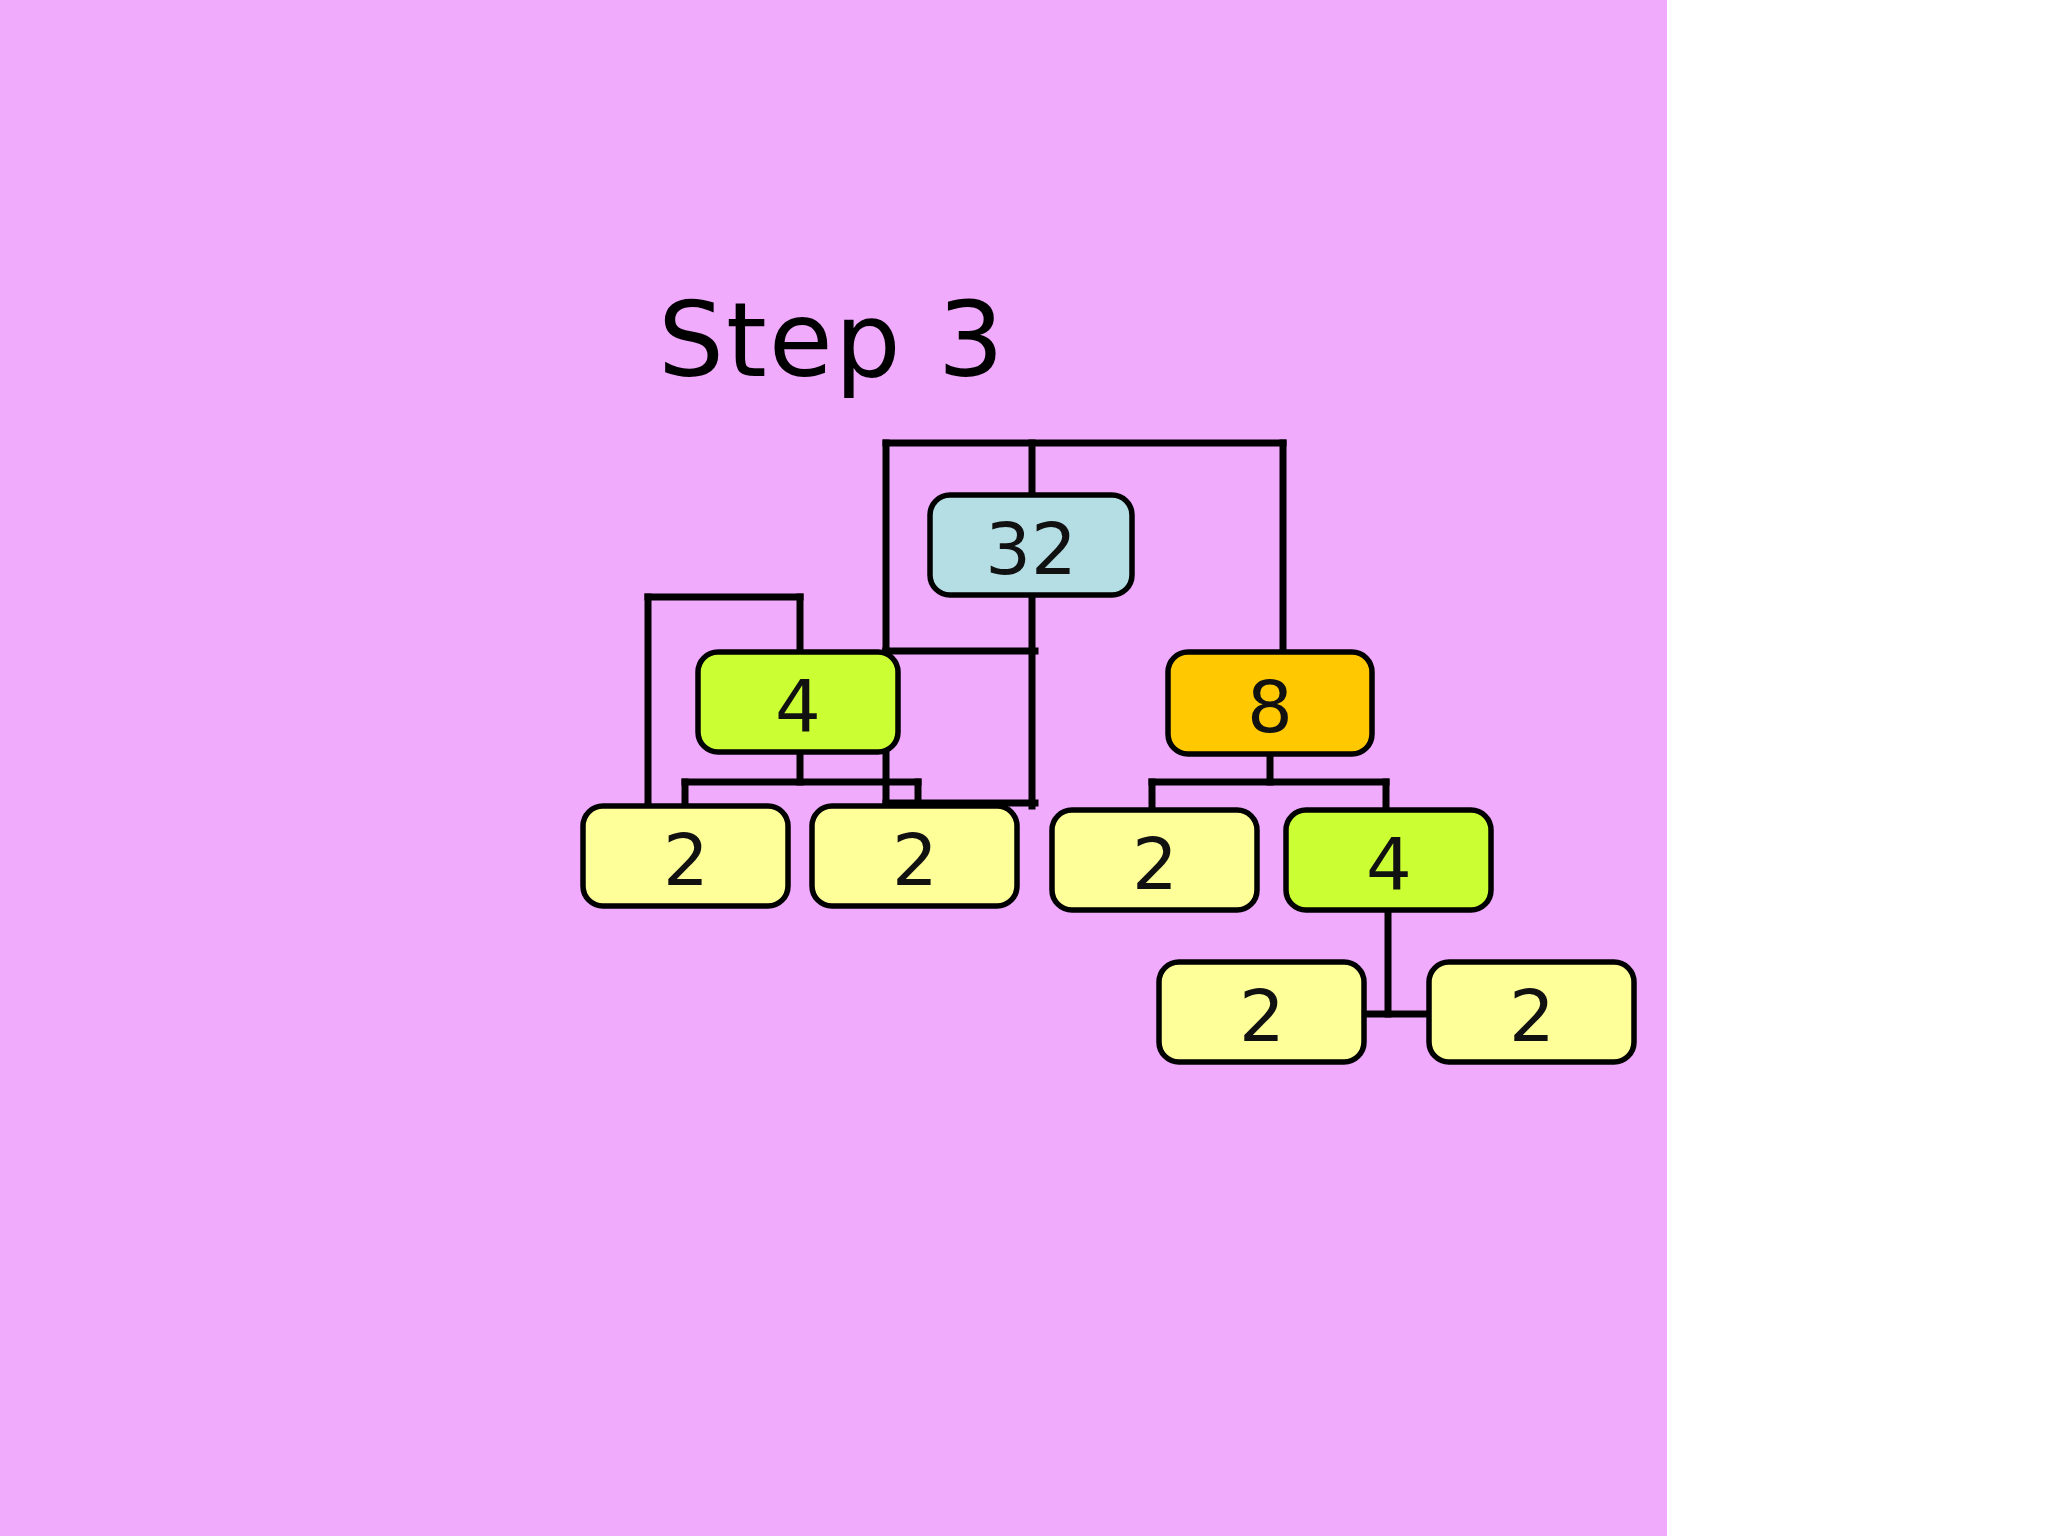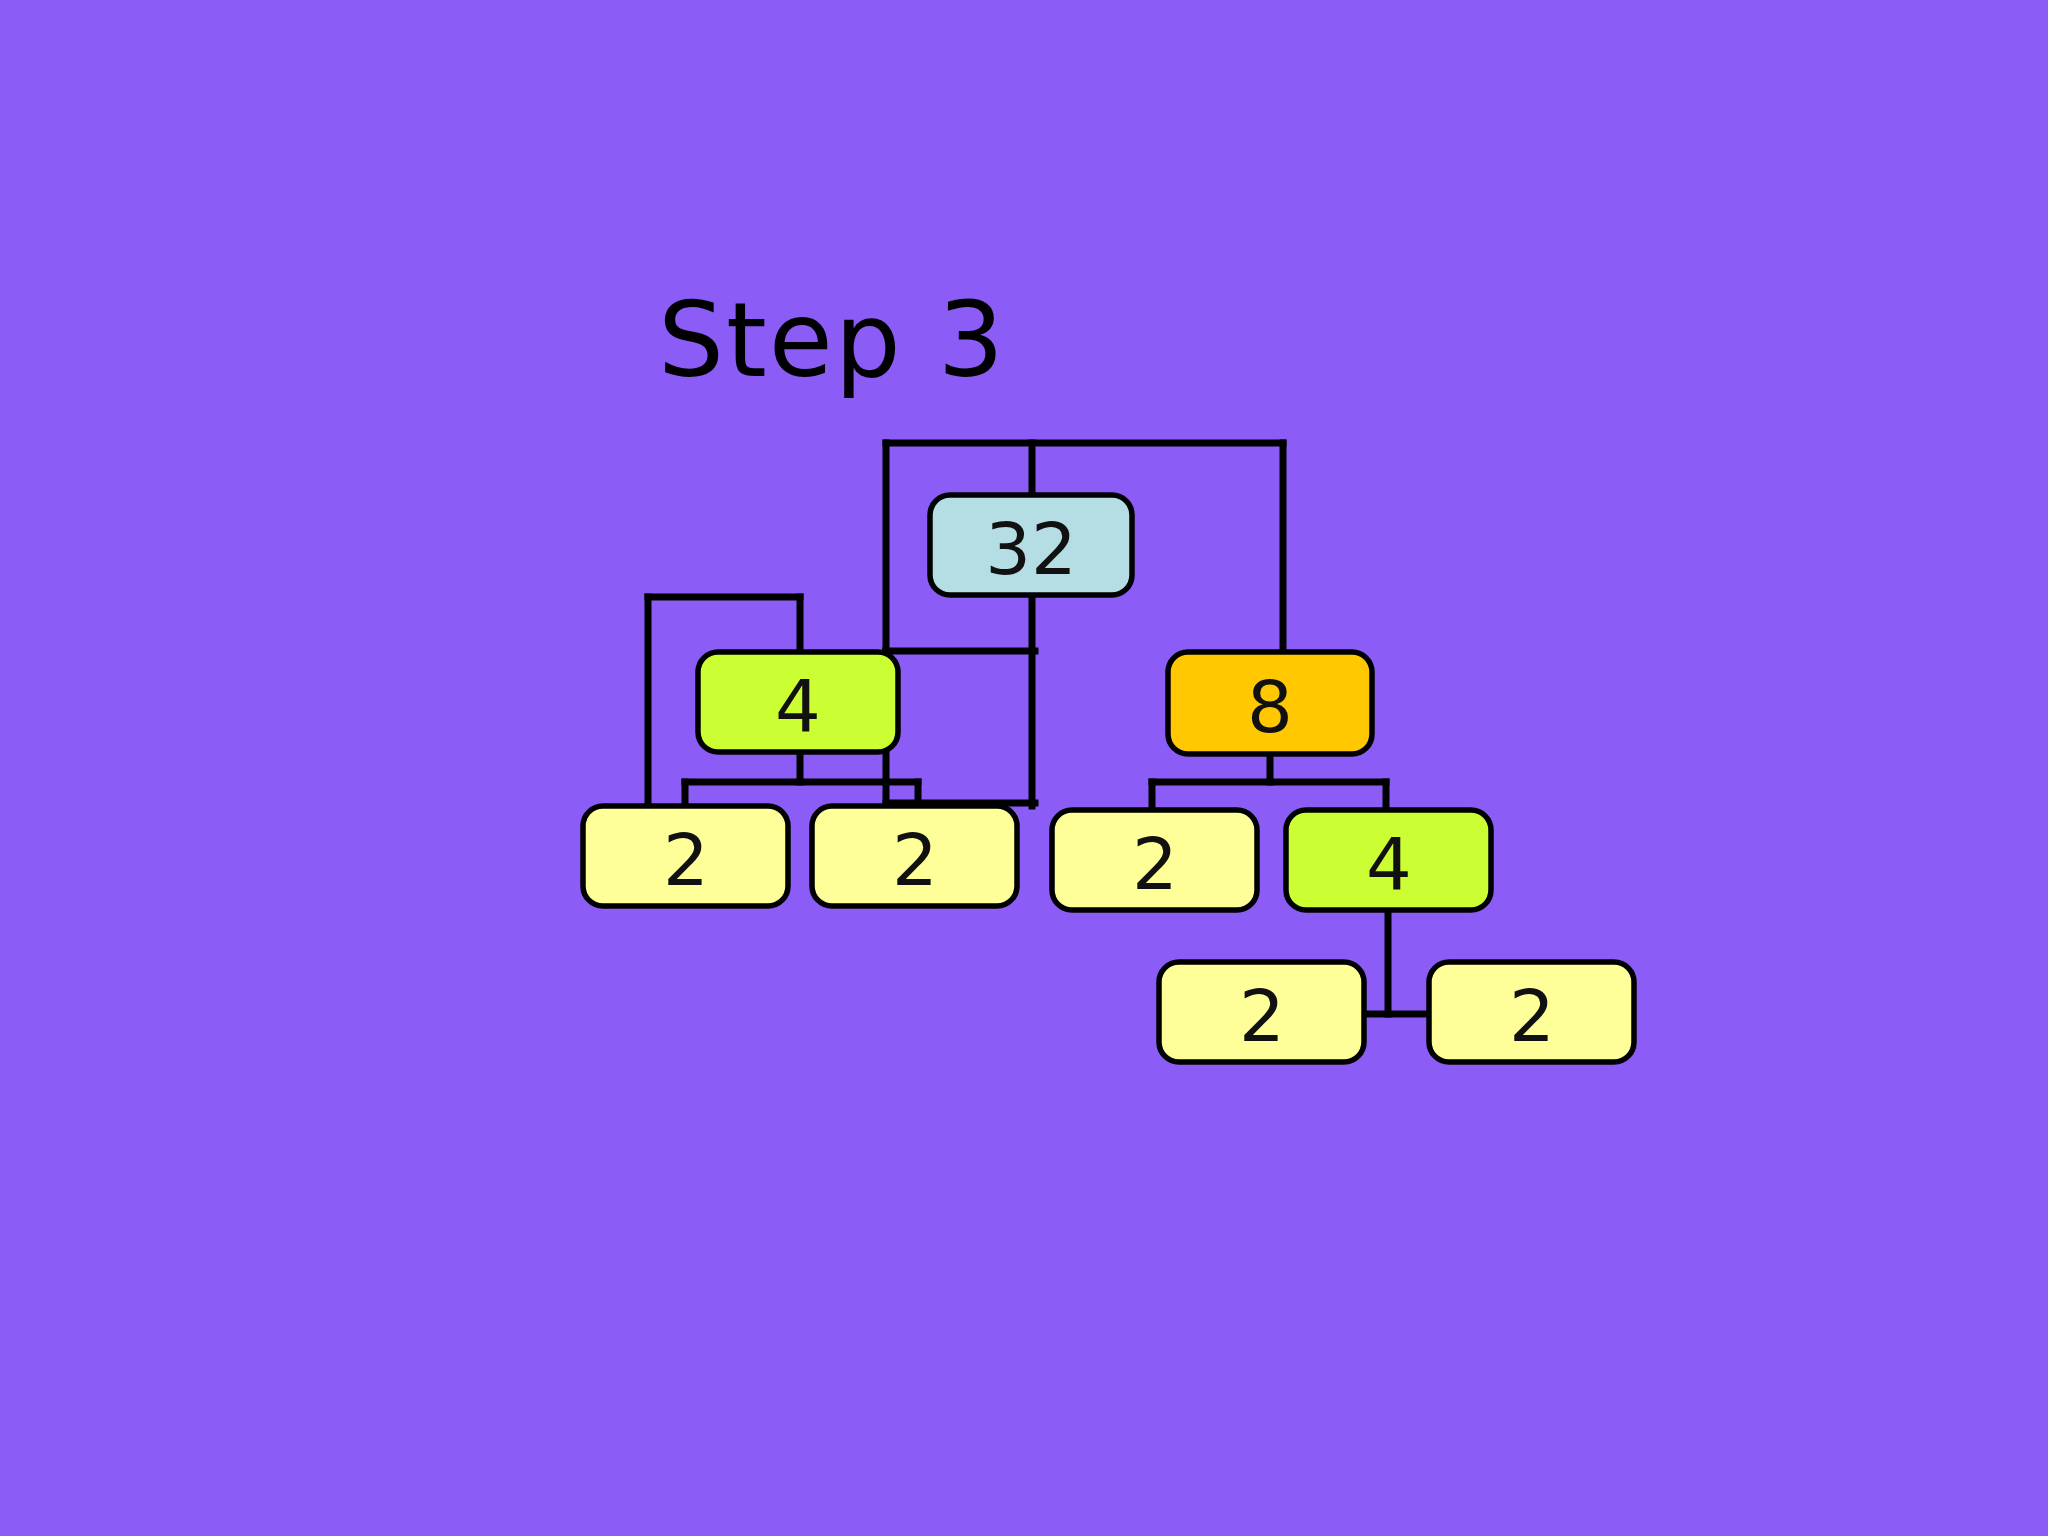--- a/index.html
+++ b/index.html
@@ -2,25 +2,26 @@
 <html><head>
 <meta charset="utf-8">
 <style>
   html, body {
     margin: 0;
     padding: 0;
     background: #ffffff;
   }
   #canvas {
     position: relative;
-    width: 2048px;
+    width: 1659px;
     height: 1536px;
-    background: #8b5cf6;
+    background: #f0abfc;
     overflow: hidden;
     font-family: "DejaVu Sans", sans-serif;
+    padding-left: 8px;
   }
   #title {
     position: absolute;
     left: 0;
     top: 288px;
     width: 2048px;
     text-align: center;
     font-family: "DejaVu Sans", sans-serif;
     font-size: 104px;
     font-weight: 400;

